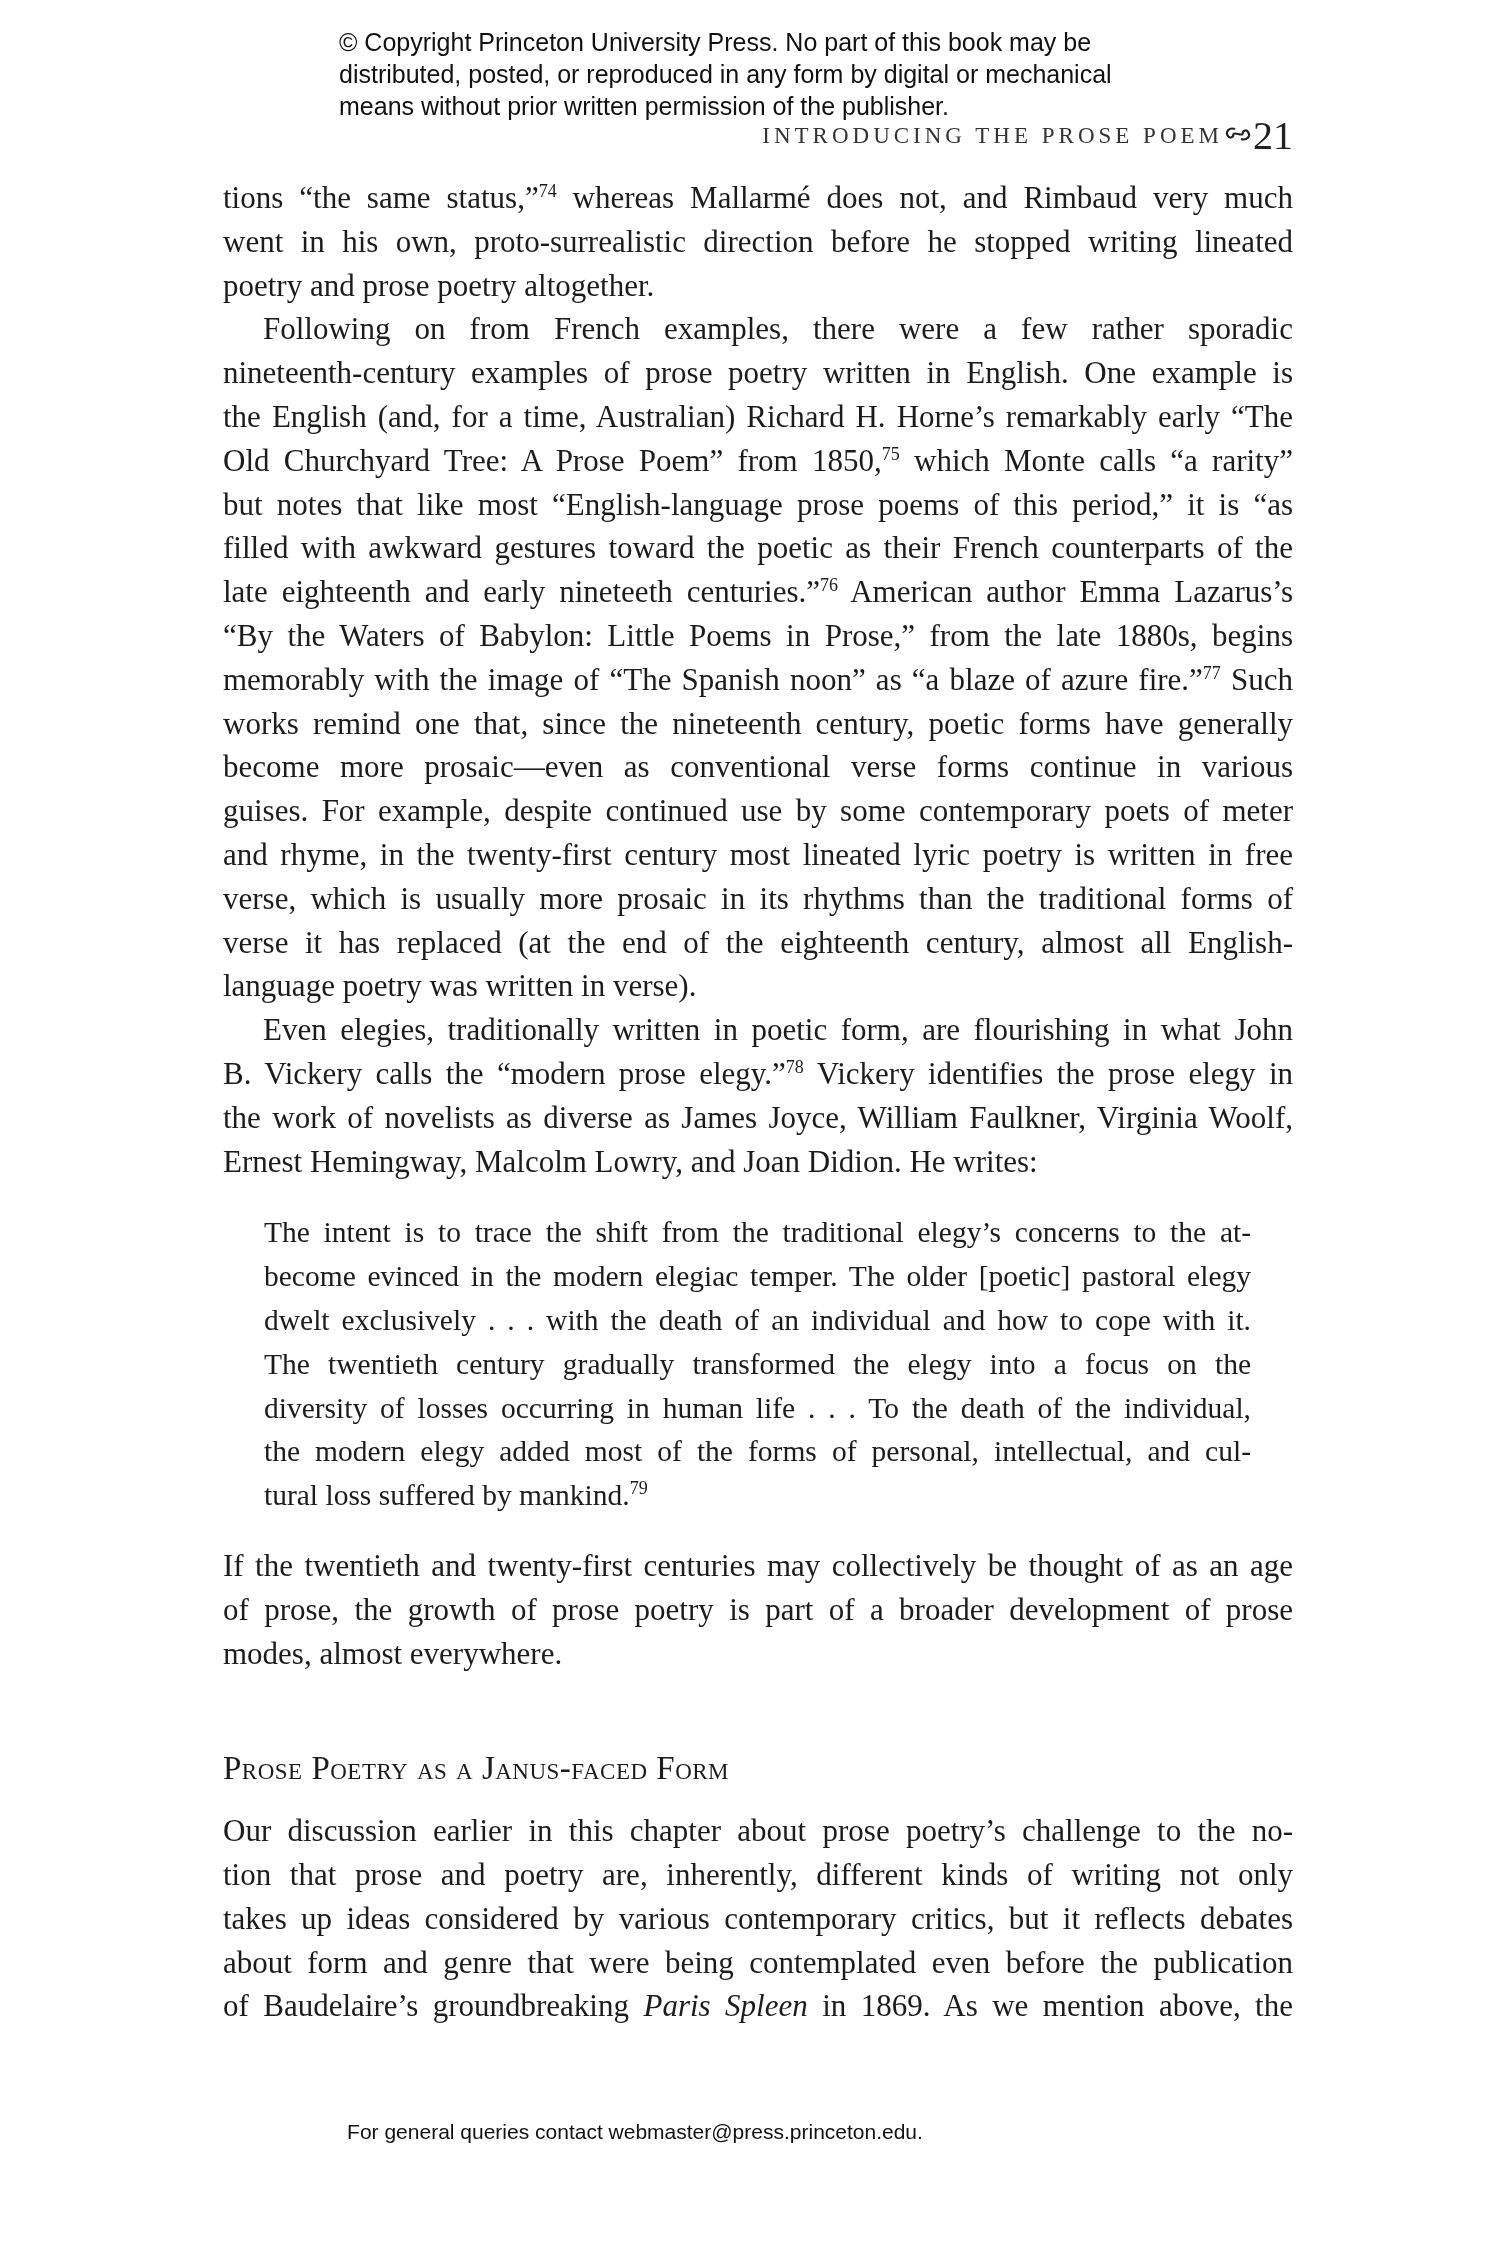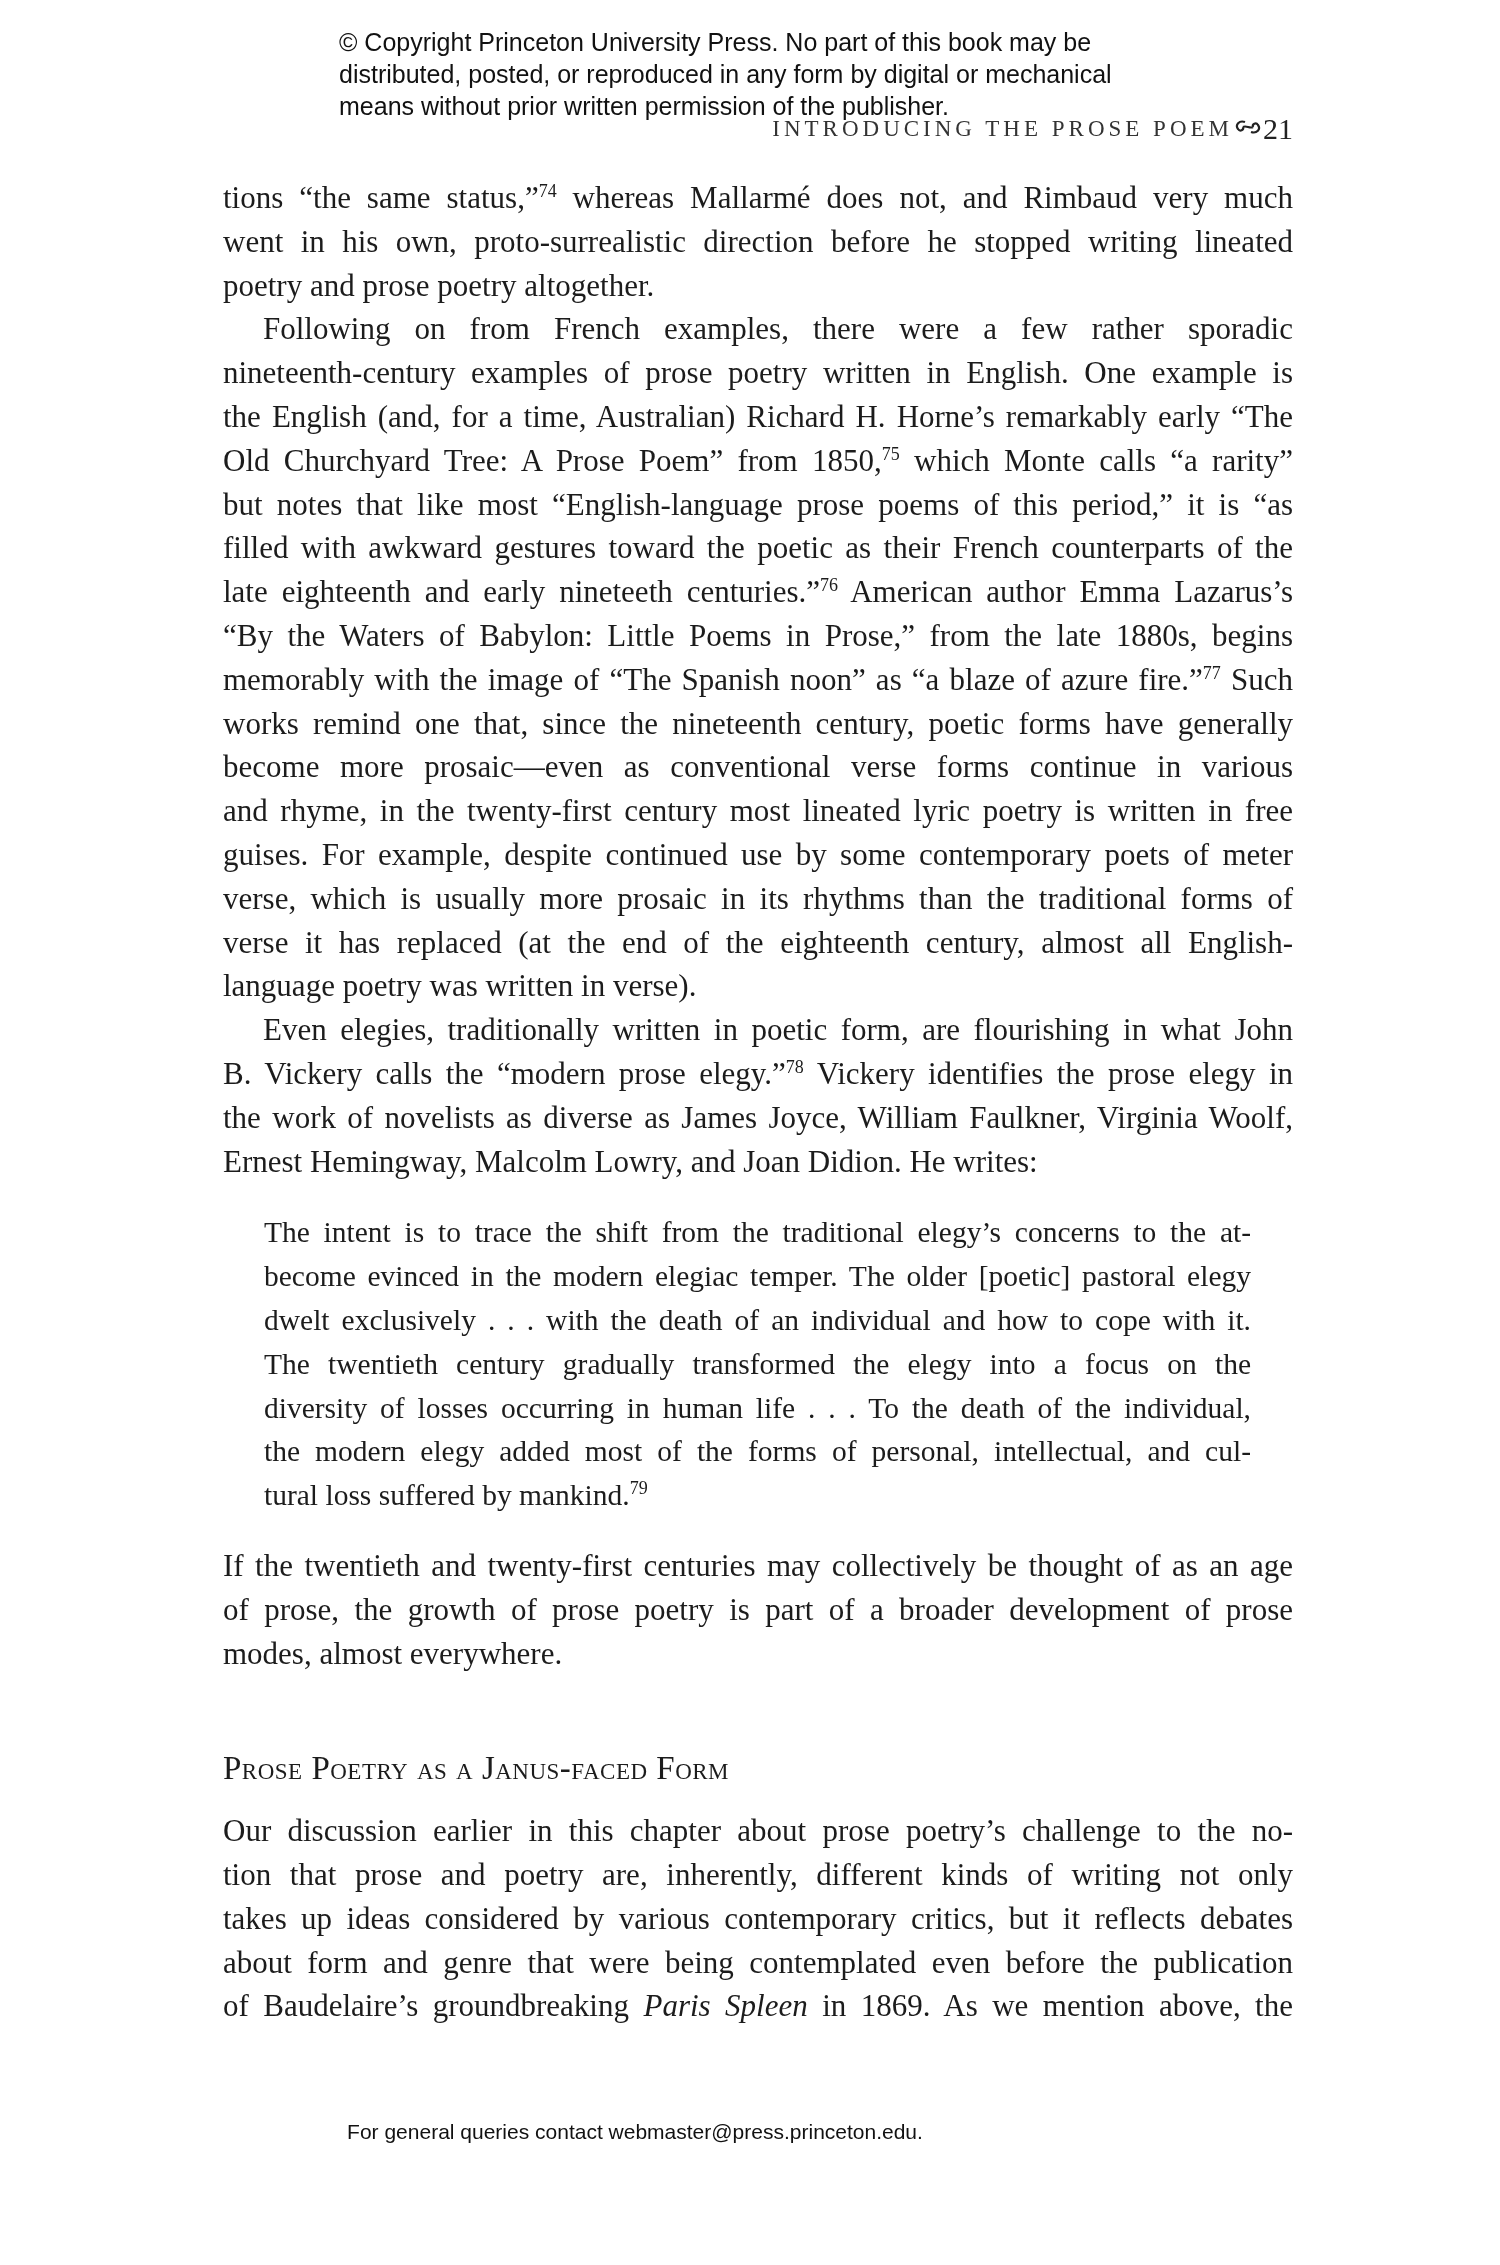--- a/index.html
+++ b/index.html
@@ -7,21 +7,21 @@
   .copyright {
     position:absolute; left:339px; top:26px; width:900px;
     font-family:"Liberation Sans", sans-serif; font-size:25px; line-height:32px; color:#111;
   }
   .copyright div { white-space:nowrap; }
   .running-head {
     position:absolute; right:207px; top:112px;
     font-family:"Liberation Serif", serif; font-size:23px; letter-spacing:4px; color:#333;
     display:flex; align-items:center; white-space:nowrap;
   }
-  .running-head .pg { font-size:30px; letter-spacing:0; color:#222; }
+  .running-head .pg { font-size:40px; letter-spacing:0; color:#222; }
   .running-head svg { width:30px; height:18px; }
   .body {
     position:absolute; left:223px; width:1070px; top:176px;
     font-family:"Liberation Serif", serif; font-size:31px; line-height:43.8px; color:#1c1c1c;
   }
   .line { display:block; white-space:nowrap; text-align:justify; text-align-last:justify; height:43.8px; }
   .line.last { text-align-last:left; }
   .indent { padding-left:40px; }
   sup { font-size:18px; line-height:0; vertical-align:super; }
   .quote { margin:28px 42px 0 41px; font-size:29.5px; }
@@ -67,22 +67,22 @@
       <span class="line">nineteenth-century examples of prose poetry written in English. One example is</span>
       <span class="line">the English (and, for a time, Australian) Richard H. Horne’s remarkably early “The</span>
       <span class="line">Old Churchyard Tree: A Prose Poem” from 1850,<sup>75</sup> which Monte calls “a rarity”</span>
       <span class="line">but notes that like most “English-language prose poems of this period,” it is “as</span>
       <span class="line">filled with awkward gestures toward the poetic as their French counterparts of the</span>
       <span class="line">late eighteenth and early nineteeth centuries.”<sup>76</sup> American author Emma Lazarus’s</span>
       <span class="line">“By the Waters of Babylon: Little Poems in Prose,” from the late 1880s, begins</span>
       <span class="line">memorably with the image of “The Spanish noon” as “a blaze of azure fire.”<sup>77</sup> Such</span>
       <span class="line">works remind one that, since the nineteenth century, poetic forms have generally</span>
       <span class="line">become more prosaic—even as conventional verse forms continue in various</span>
+      <span class="line">guises. For example, despite continued use by some contemporary poets of meter</span>
       <span class="line">and rhyme, in the twenty-first century most lineated lyric poetry is written in free</span>
-      <span class="line">guises. For example, despite continued use by some contemporary poets of meter</span>
       <span class="line">verse, which is usually more prosaic in its rhythms than the traditional forms of</span>
       <span class="line">verse it has replaced (at the end of the eighteenth century, almost all English-</span>
       <span class="line last">language poetry was written in verse).</span>
     </div>
   <div id="p3">
       <span class="line indent">Even elegies, traditionally written in poetic form, are flourishing in what John</span>
       <span class="line">B. Vickery calls the “modern prose elegy.”<sup>78</sup> Vickery identifies the prose elegy in</span>
       <span class="line">the work of novelists as diverse as James Joyce, William Faulkner, Virginia Woolf,</span>
       <span class="line last">Ernest Hemingway, Malcolm Lowry, and Joan Didion. He writes:</span>
     </div>

